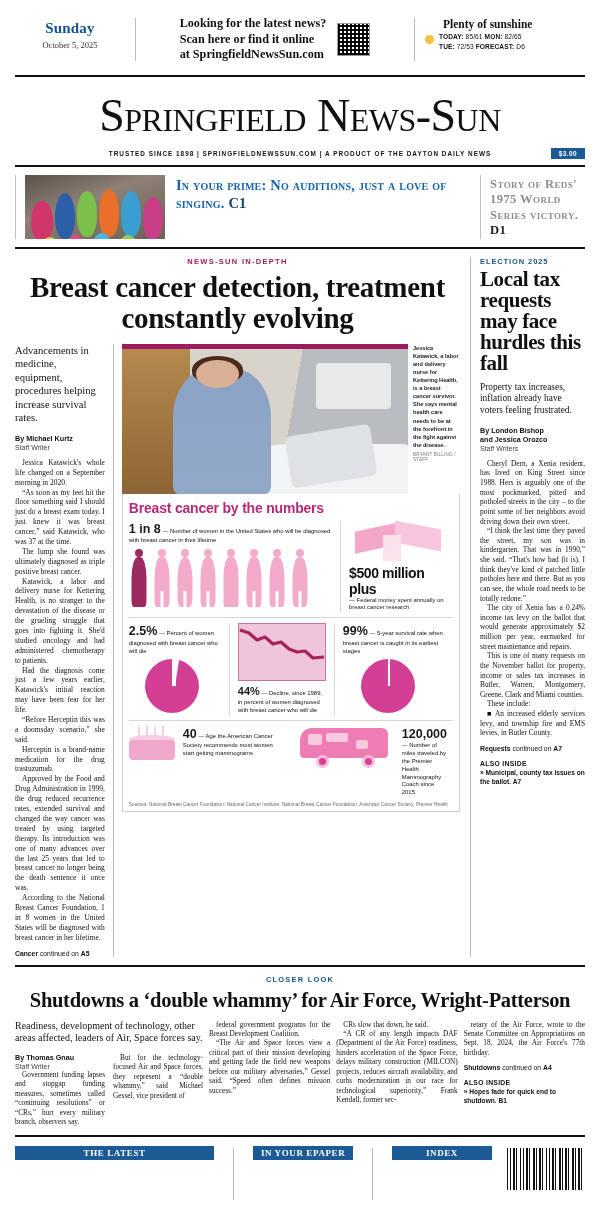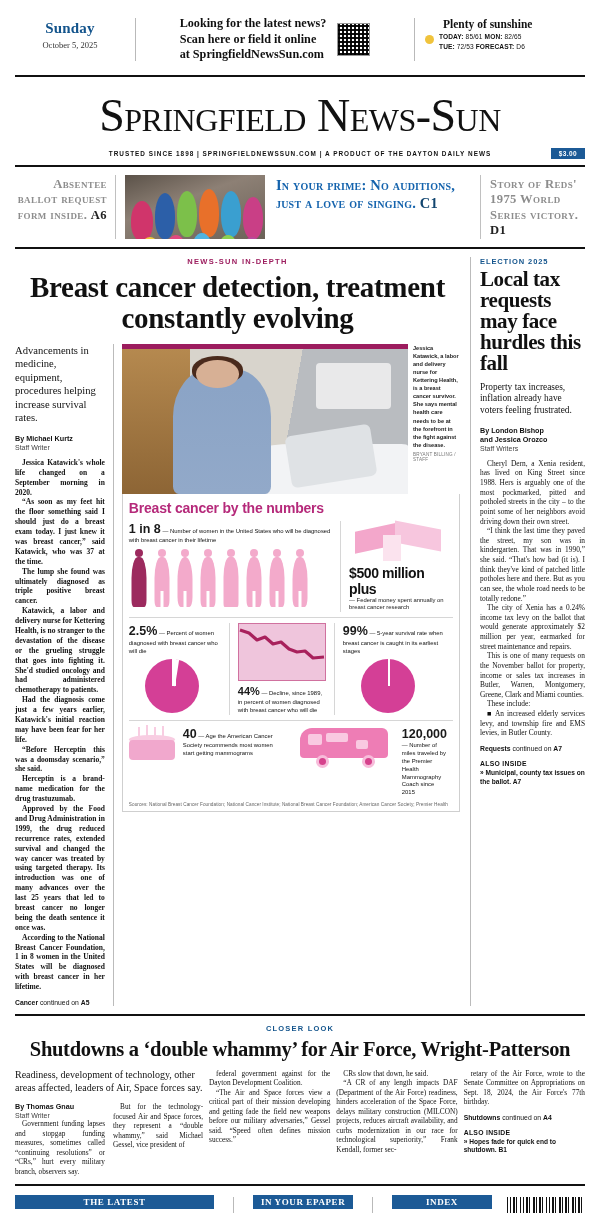--- a/index.html
+++ b/index.html
@@ -69,21 +69,21 @@
 
   .kicker { text-align:center; font-size:7.5px; font-weight:bold; letter-spacing:1.3px; color:#9c1c5e; margin-bottom:6px; }
   .lead-head { font-family:"Liberation Serif", serif; font-weight:bold; font-size:29px; line-height:1.07;
                text-align:center; margin:0 0 10px 0; letter-spacing:-.3px; }
 
   .lead-body { display:flex; }
   .story-col { width:112px; padding-right:8px; }
   .story-deck { font-family:"Liberation Serif", serif; font-size:10.6px; line-height:1.28; }
   .byline { font-size:7.2px; font-weight:bold; margin-top:9px; }
   .byline-role { font-size:7px; color:#444; margin-top:1px; }
-  .story-text { font-family:"Liberation Serif", serif; font-size:7.5px; line-height:1.32; text-align:justify; margin-top:7px;font-weight:bold; }
+  .story-text { font-family:"Liberation Serif", serif; font-size:7.5px; line-height:1.32; text-align:justify; margin-top:7px; }
   .story-text p { margin:0; text-indent:7px; }
   .jump { font-size:6.8px; margin-top:7px; }
   .jump b { font-weight:bold; }
 
   .feature-col { flex:1; border-left:1px solid #bbb; padding-left:8px; }
 
   .photo-wrap { display:flex; }
   .photo-main { flex:1; }
   .photo-topbar { height:5px; background:#9c1c5e; }
   .photo { height:145px; position:relative; overflow:hidden;
@@ -183,21 +183,21 @@
 
   <div class="topbar">
     <div class="tb-date">
       <div class="tb-day">Sunday</div>
       <div class="tb-full">October 5, 2025</div>
     </div>
     <div class="vrule"></div>
     <div class="tb-promo">
       <div class="tb-promo-txt">
         <div>Looking for the latest news?</div>
-        <div>Scan here or field it online</div>
+        <div>Scan here or find it online</div>
         <div>at SpringfieldNewsSun.com</div>
       </div>
       <div class="qr"></div>
     </div>
     <div class="vrule"></div>
     <div class="tb-wx">
       <div class="wx-title">Plenty of sunshine</div>
       <div class="wx-row">
         <div class="sun-icon"></div>
         <div class="wx-lines">
@@ -219,24 +219,20 @@
   <div class="masthead">
     <h1>Springfield News-Sun</h1>
     <div class="trustline">
       <span class="trust-txt">TRUSTED SINCE 1898   |   SPRINGFIELDNEWSSUN.COM   |   A PRODUCT OF THE DAYTON DAILY NEWS</span>
       <span class="price">$3.00</span>
     </div>
   </div>
   <div class="rule-med"></div>
 
   <div class="skybox">
-    <div class="sky-left">
-      <span>Absentee ballot request form inside.</span>
-      <b>A6</b>
-    </div>
     <div class="sky-divider"></div>
     <div class="sky-photo">
       <div class="c" style="left:6px;top:26px;width:22px;height:40px;background:#d0356b;"></div>
       <div class="c" style="left:30px;top:18px;width:20px;height:46px;background:#2c5fa8;"></div>
       <div class="c" style="left:52px;top:16px;width:20px;height:46px;background:#7cc04a;"></div>
       <div class="c" style="left:74px;top:14px;width:20px;height:48px;background:#e8702a;"></div>
       <div class="c" style="left:96px;top:16px;width:20px;height:46px;background:#3a9fd0;"></div>
       <div class="c" style="left:118px;top:22px;width:20px;height:42px;background:#c93f86;"></div>
       <div class="c" style="left:14px;top:62px;width:22px;height:36px;background:#f0c93a;"></div>
       <div class="c" style="left:40px;top:60px;width:22px;height:38px;background:#e0497f;"></div>
@@ -487,21 +483,21 @@
           </div>
           <div style="flex:1;">
             <div class="cl-text">
               <p>But for the technology-focused Air and Space forces, they represent a “double whammy,” said Michael Gessel, vice president of</p>
             </div>
           </div>
         </div>
       </div>
       <div class="cl-c">
         <div class="cl-text">
-          <p>federal government against for the Dayton Development Coalition.</p>
+          <p>federal government programs for the Breast Development Coalition.</p>
           <p>“The Air and Space forces view a critical part of their mission developing and getting fade the field new weapons before our military adversaries,” Gessel said. “Speed often defines mission success.”</p>
         </div>
       </div>
       <div class="cl-c">
         <div class="cl-text">
           <p>CRs slow that down, he said.</p>
           <p>“A CR of any length impacts DAF (Department of the Air Force) readiness, hinders acceleration of the Space Force, delays military construction (MILCON) projects, reduces aircraft availability, and curbs modernization in our race for technological superiority,” Frank Kendall, former sec-</p>
         </div>
       </div>
       <div class="cl-c">

